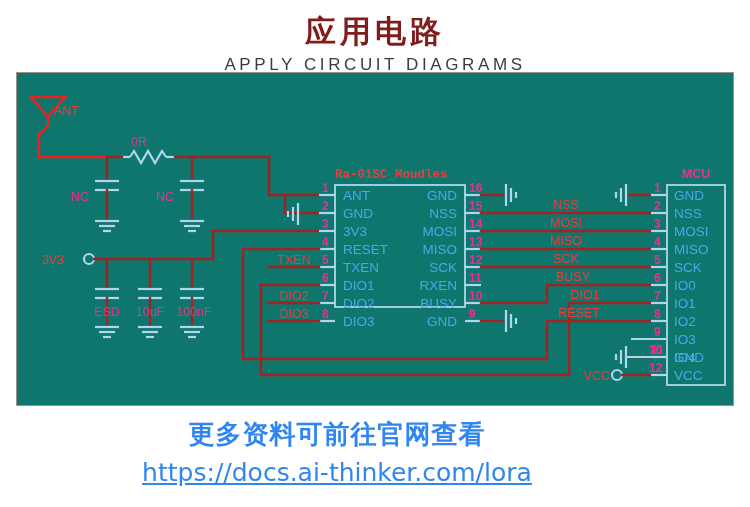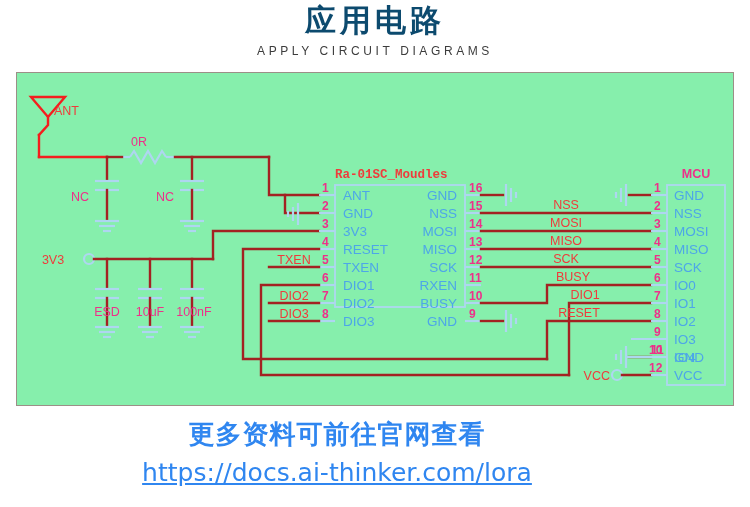--- a/index.html
+++ b/index.html
@@ -24,41 +24,41 @@
     position: absolute;
     top: 0;
     left: 0;
     width: 750px;
     text-align: center;
   }
   #main-title {
     font-family: "DejaVu Sans", sans-serif;
     font-size: 31px;
     font-weight: bold;
-    color: #0c4a6e;
+    color: #7f1d1d;
     letter-spacing: 4px;
-    margin-top: 3px;
+    margin-top: 14px;
     line-height: 1.1;
   }
   #sub-title {
     font-family: "Liberation Sans", sans-serif;
-    font-size: 12px;
+    font-size: 17px;
     color: #3c3c3c;
     letter-spacing: 3.6px;
     margin-top: 7px;
   }
   #schematic-frame {
     position: absolute;
     left: 16px;
     top: 72px;
     width: 718px;
     height: 334px;
     border: 1px solid #9c8f87;
     box-sizing: border-box;
-    background: #86efac;
+    background: #0f766e;
   }
   #schematic-svg {
     position: absolute;
     left: 0;
     top: 0;
   }
   .footer-block {
     position: absolute;
     left: 0;
     top: 420px;

